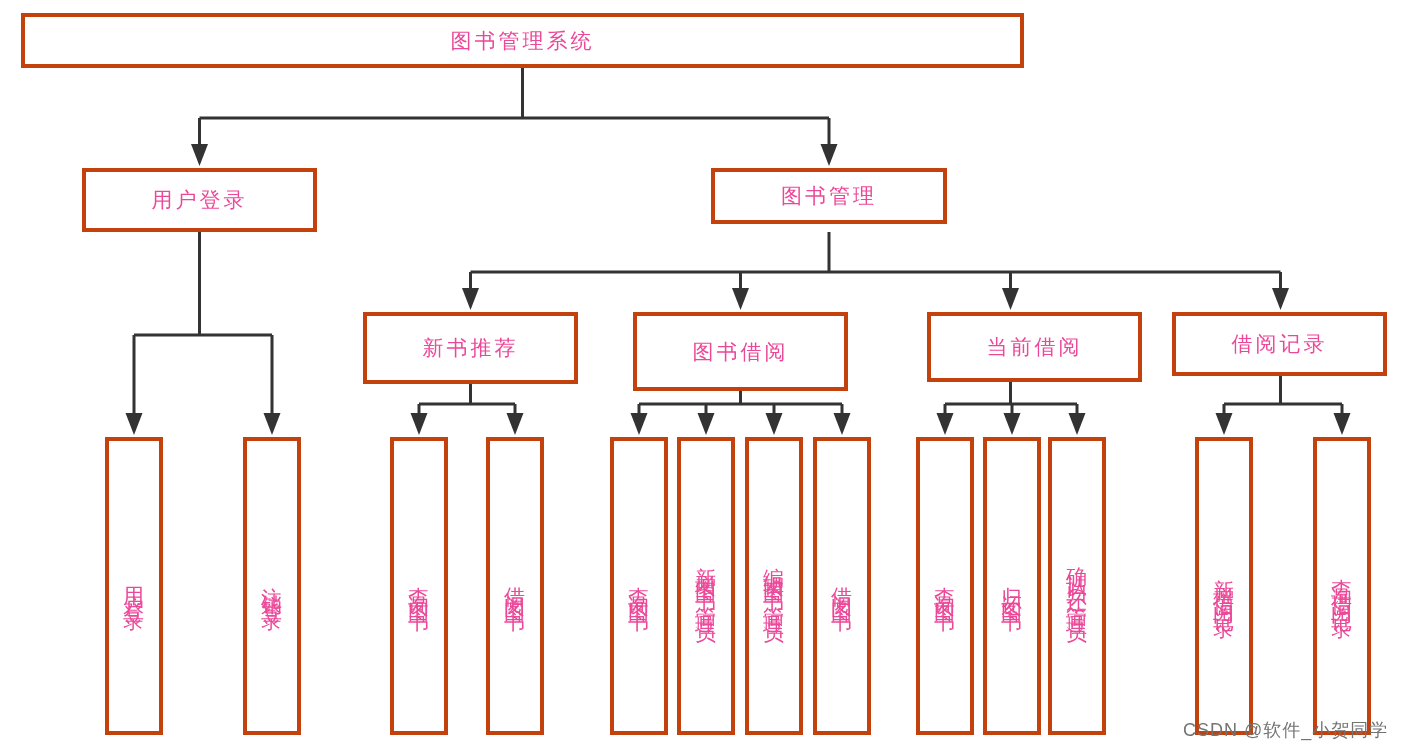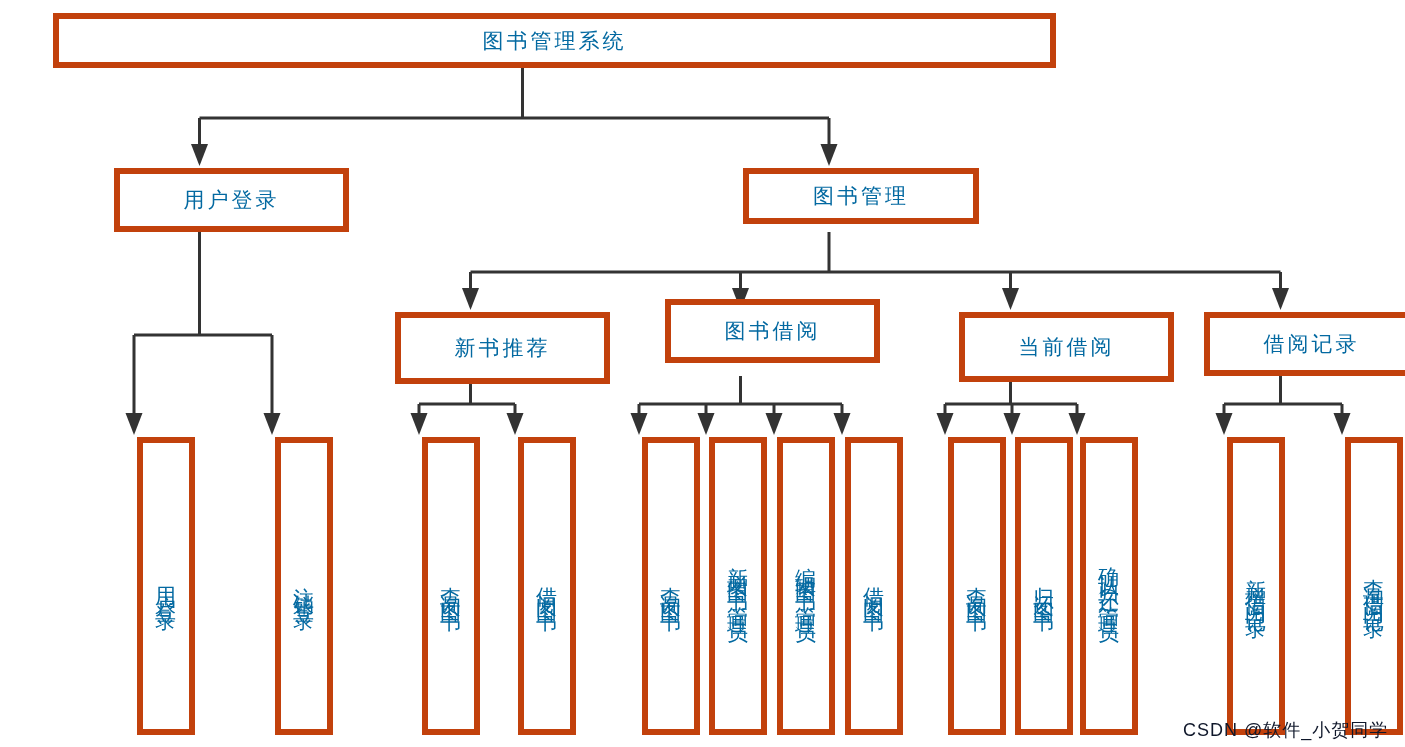--- a/index.html
+++ b/index.html
@@ -18,49 +18,48 @@
   .connectors {
     position: absolute;
     left: 0;
     top: 0;
     z-index: 0;
     pointer-events: none;
   }
   .node {
     position: absolute;
     box-sizing: border-box;
-    border: 6px solid #c2410c;
+    border: 4px solid #c2410c;
     background: #ffffff;
     display: flex;
     align-items: center;
     justify-content: center;
-    color: #0369a1;
+    color: #ec4899;
     z-index: 1;
-    margin-left: 32px;
   }
   .h-label {
     font-size: 21px;
     letter-spacing: 3px;
     white-space: nowrap;
   }
   .v-label {
     writing-mode: vertical-rl;
     text-orientation: mixed;
     font-size: 21px;
     letter-spacing: 8px;
     line-height: 1;
     white-space: nowrap;
   }
   .watermark {
     position: absolute;
     left: 1183px;
     top: 718px;
     font-size: 18px;
     letter-spacing: 1px;
-    color: #0f172a;
+    color: #737373;
     white-space: nowrap;
     z-index: 2;
   }
 </style>
 </head>
 <body>
 
 <div class="stage">
 
   <svg class="connectors" width="1405" height="747" viewBox="0 0 1405 747">
@@ -105,21 +104,21 @@
   <div class="node" style="left:82px; top:168px; width:235px; height:64px;">
     <span class="h-label">用户登录</span>
   </div>
   <div class="node" style="left:711px; top:168px; width:236px; height:56px;">
     <span class="h-label">图书管理</span>
   </div>
 
   <div class="node" style="left:363px; top:312px; width:215px; height:72px;">
     <span class="h-label">新书推荐</span>
   </div>
-  <div class="node" style="left:633px; top:299px; width:215px; height:64px;text-align:center;">
+  <div class="node" style="left:633px; top:312px; width:215px; height:79px;text-align:center;">
     <span class="h-label">图书借阅</span>
   </div>
   <div class="node" style="left:927px; top:312px; width:215px; height:70px;">
     <span class="h-label">当前借阅</span>
   </div>
   <div class="node" style="left:1172px; top:312px; width:215px; height:64px;">
     <span class="h-label">借阅记录</span>
   </div>
 
   <div class="node" style="left:105px; top:437px; width:58px; height:298px;">

